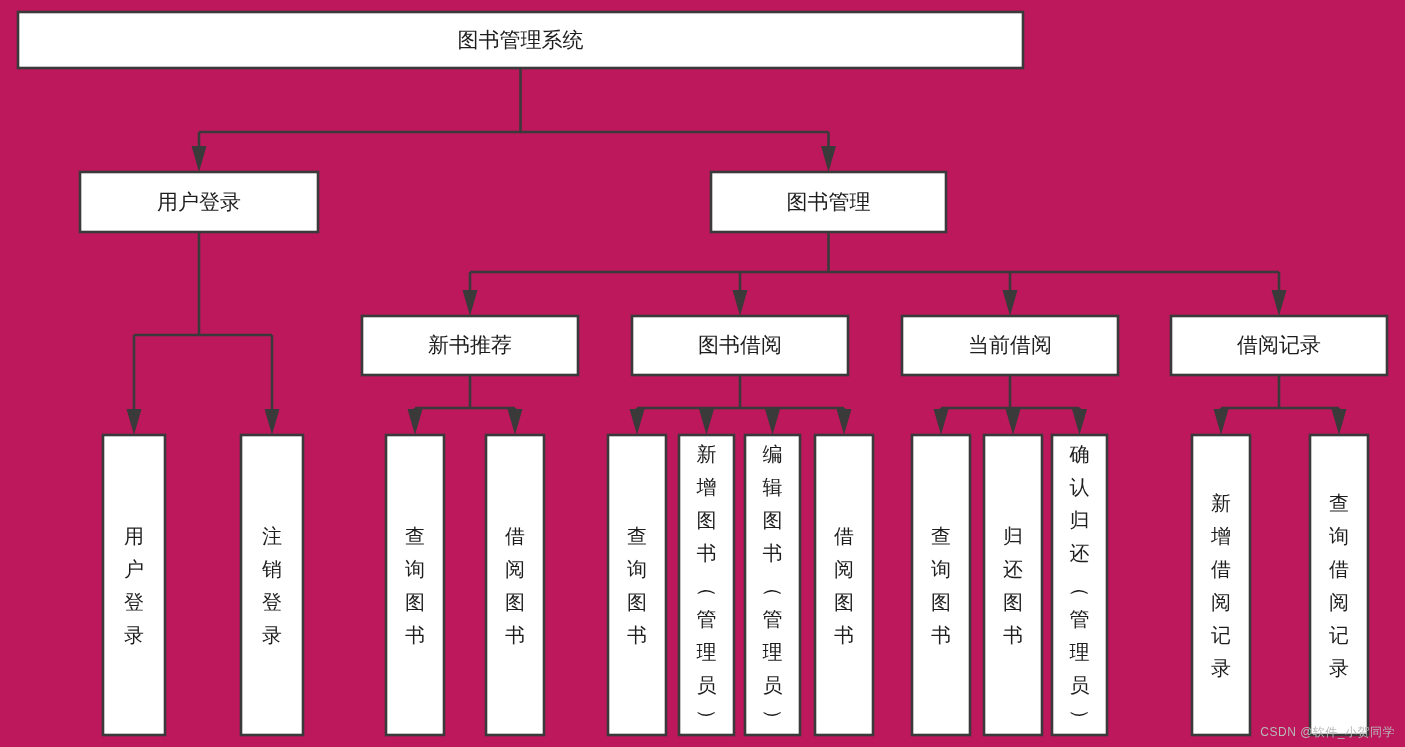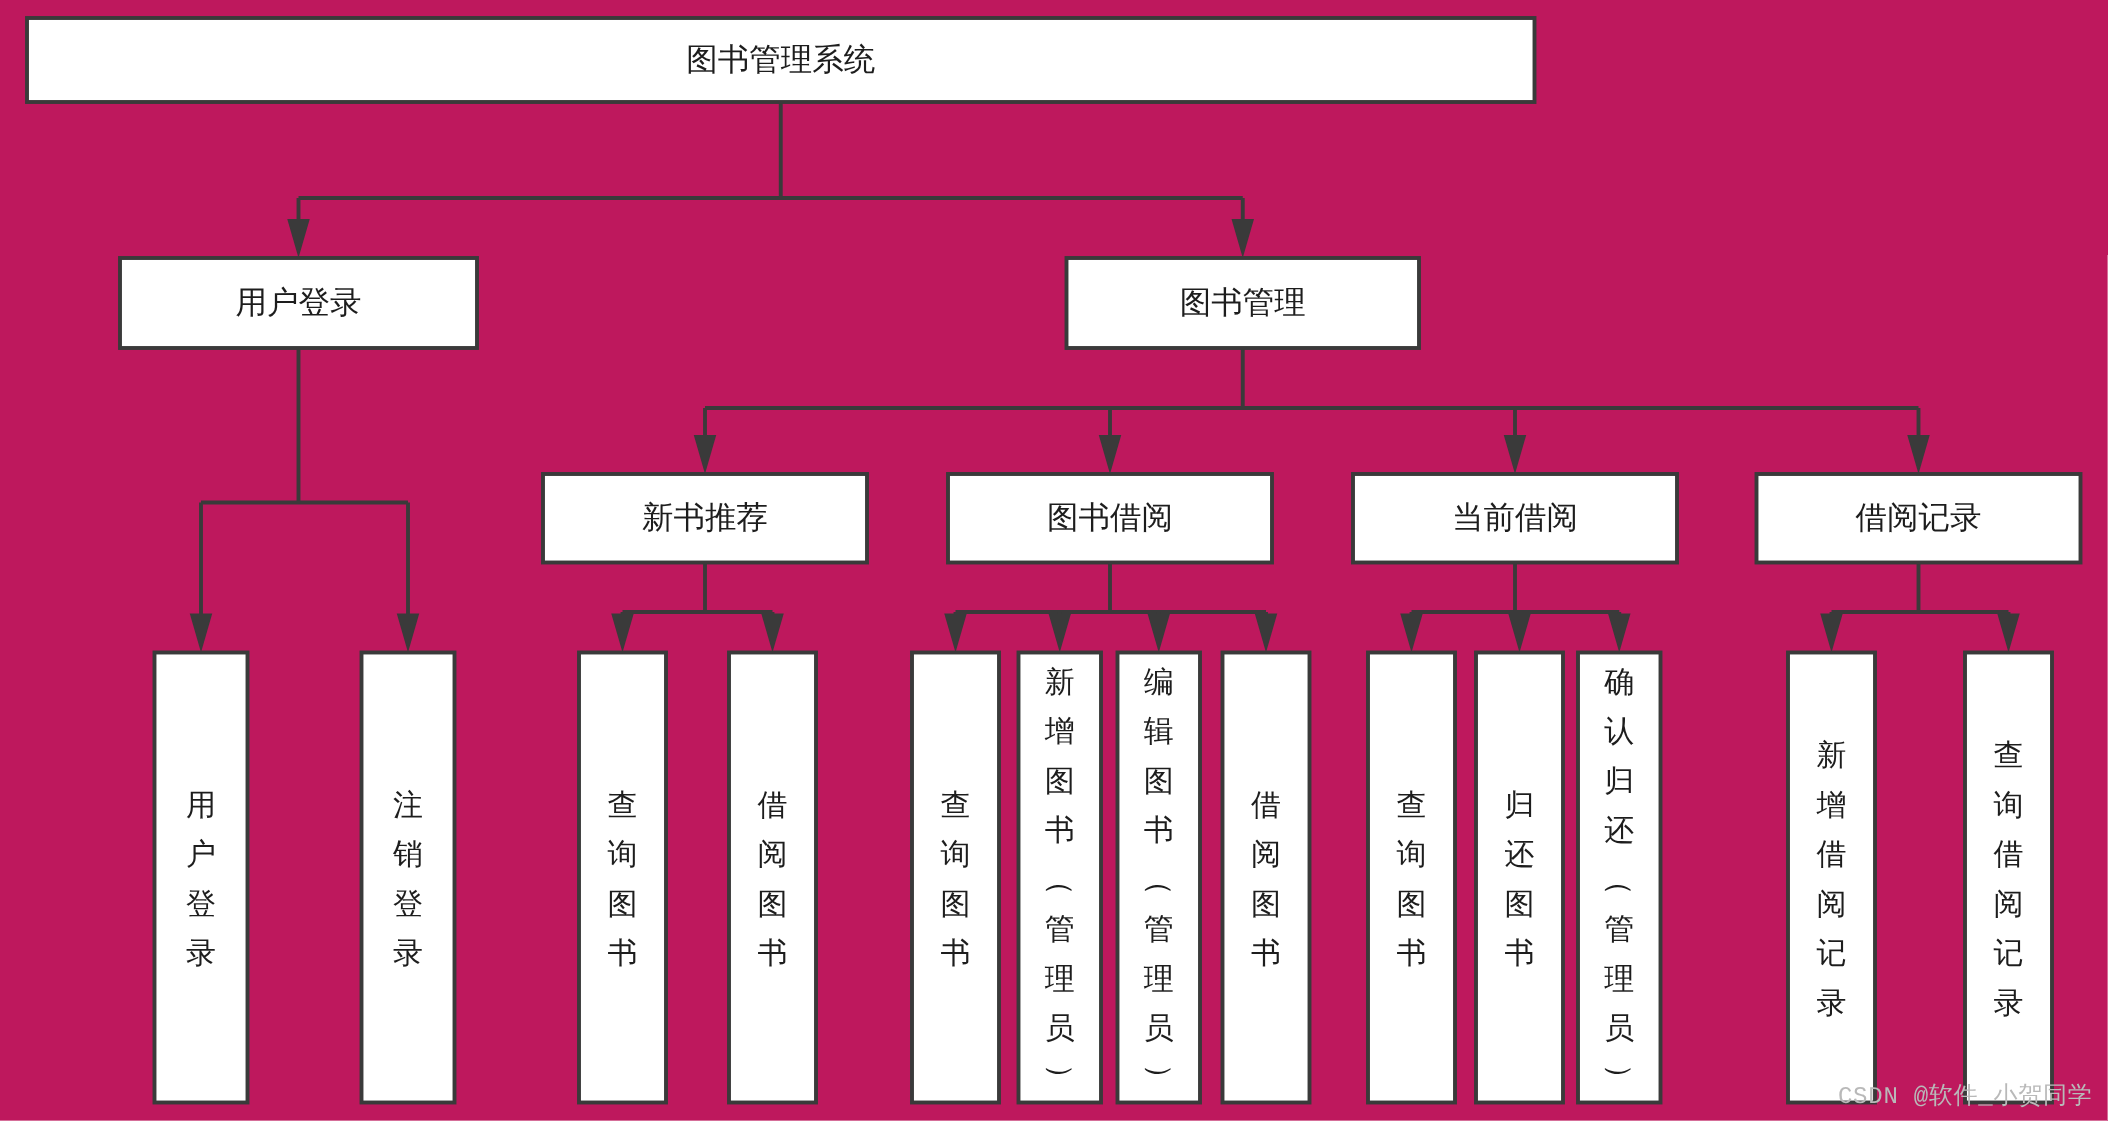--- a/index.html
+++ b/index.html
@@ -56,22 +56,22 @@
     font-family: "Liberation Sans", "DejaVu Sans", sans-serif;
     font-size: 20px;
     fill: #1d1d1d;
     text-anchor: middle;
     white-space: pre;
   }
   .watermark-text {
     position: absolute;
     right: 10px;
     bottom: 6px;
-    font-family: Liberation Mono, monospace;
-    font-size: 16px;
+    font-family: Liberation Sans, sans-serif;
+    font-size: 12px;
     color: #b9b9b9;
     letter-spacing: 0.5px;
     user-select: none;
     pointer-events: none;
   }
 </style>
 </head>
 <body>
 
 <div id="diagram-root">

